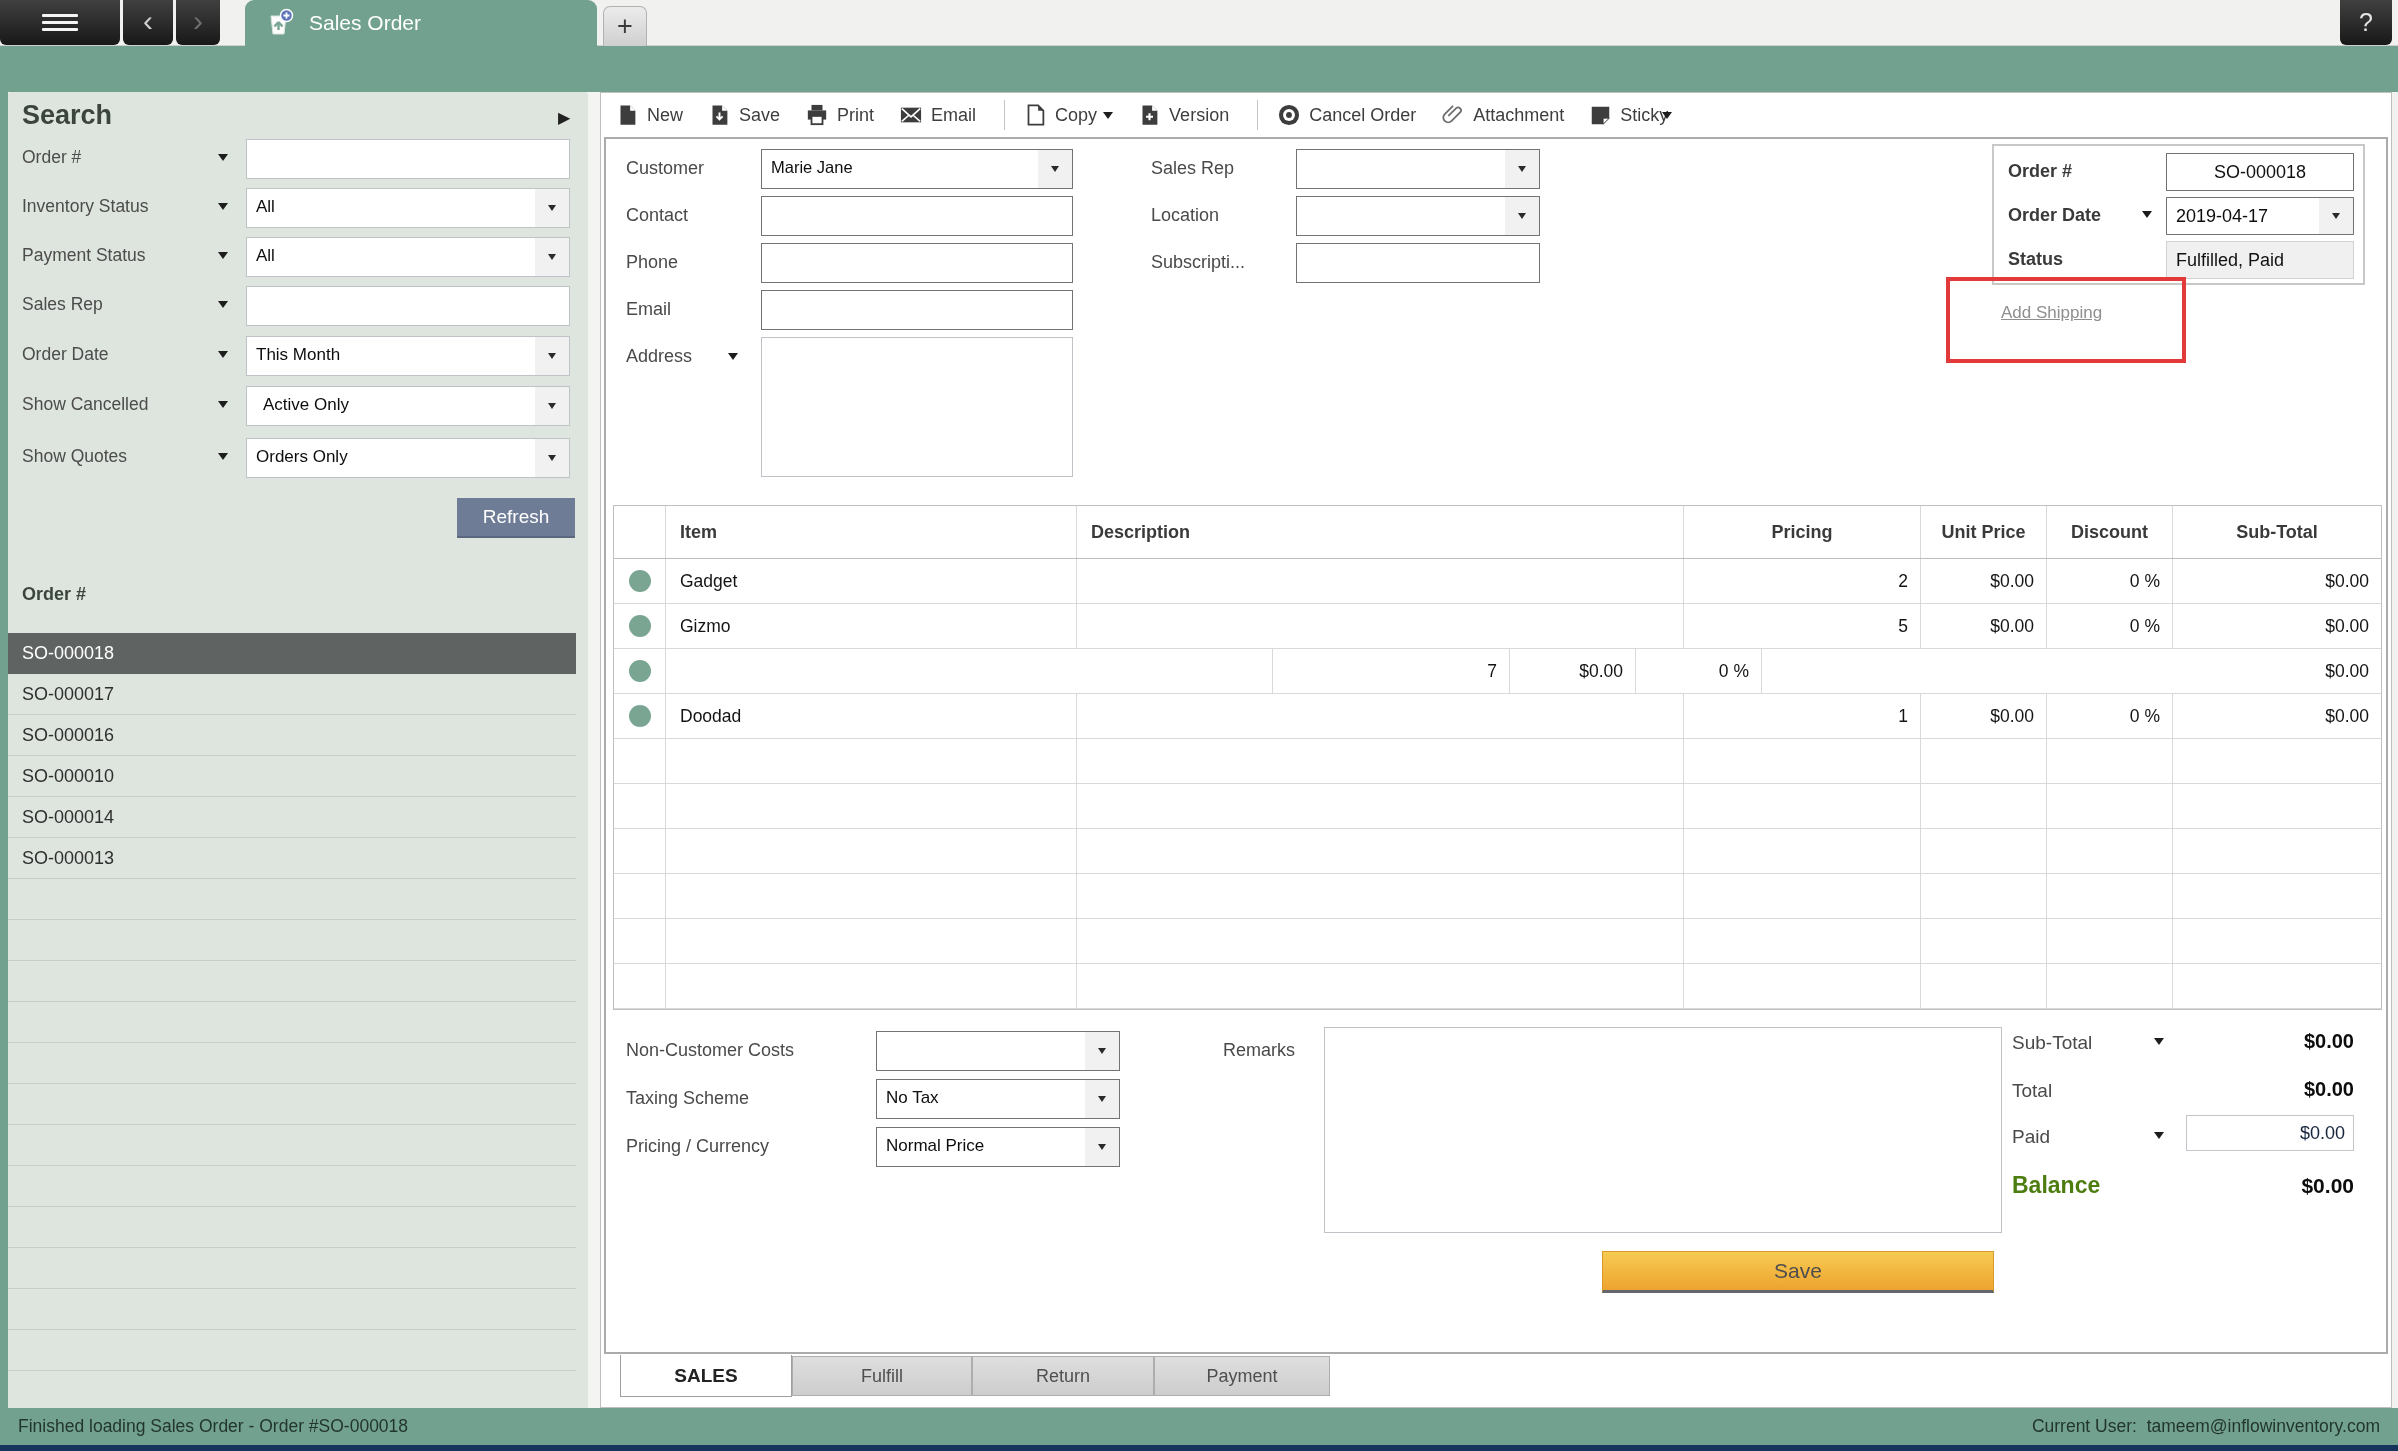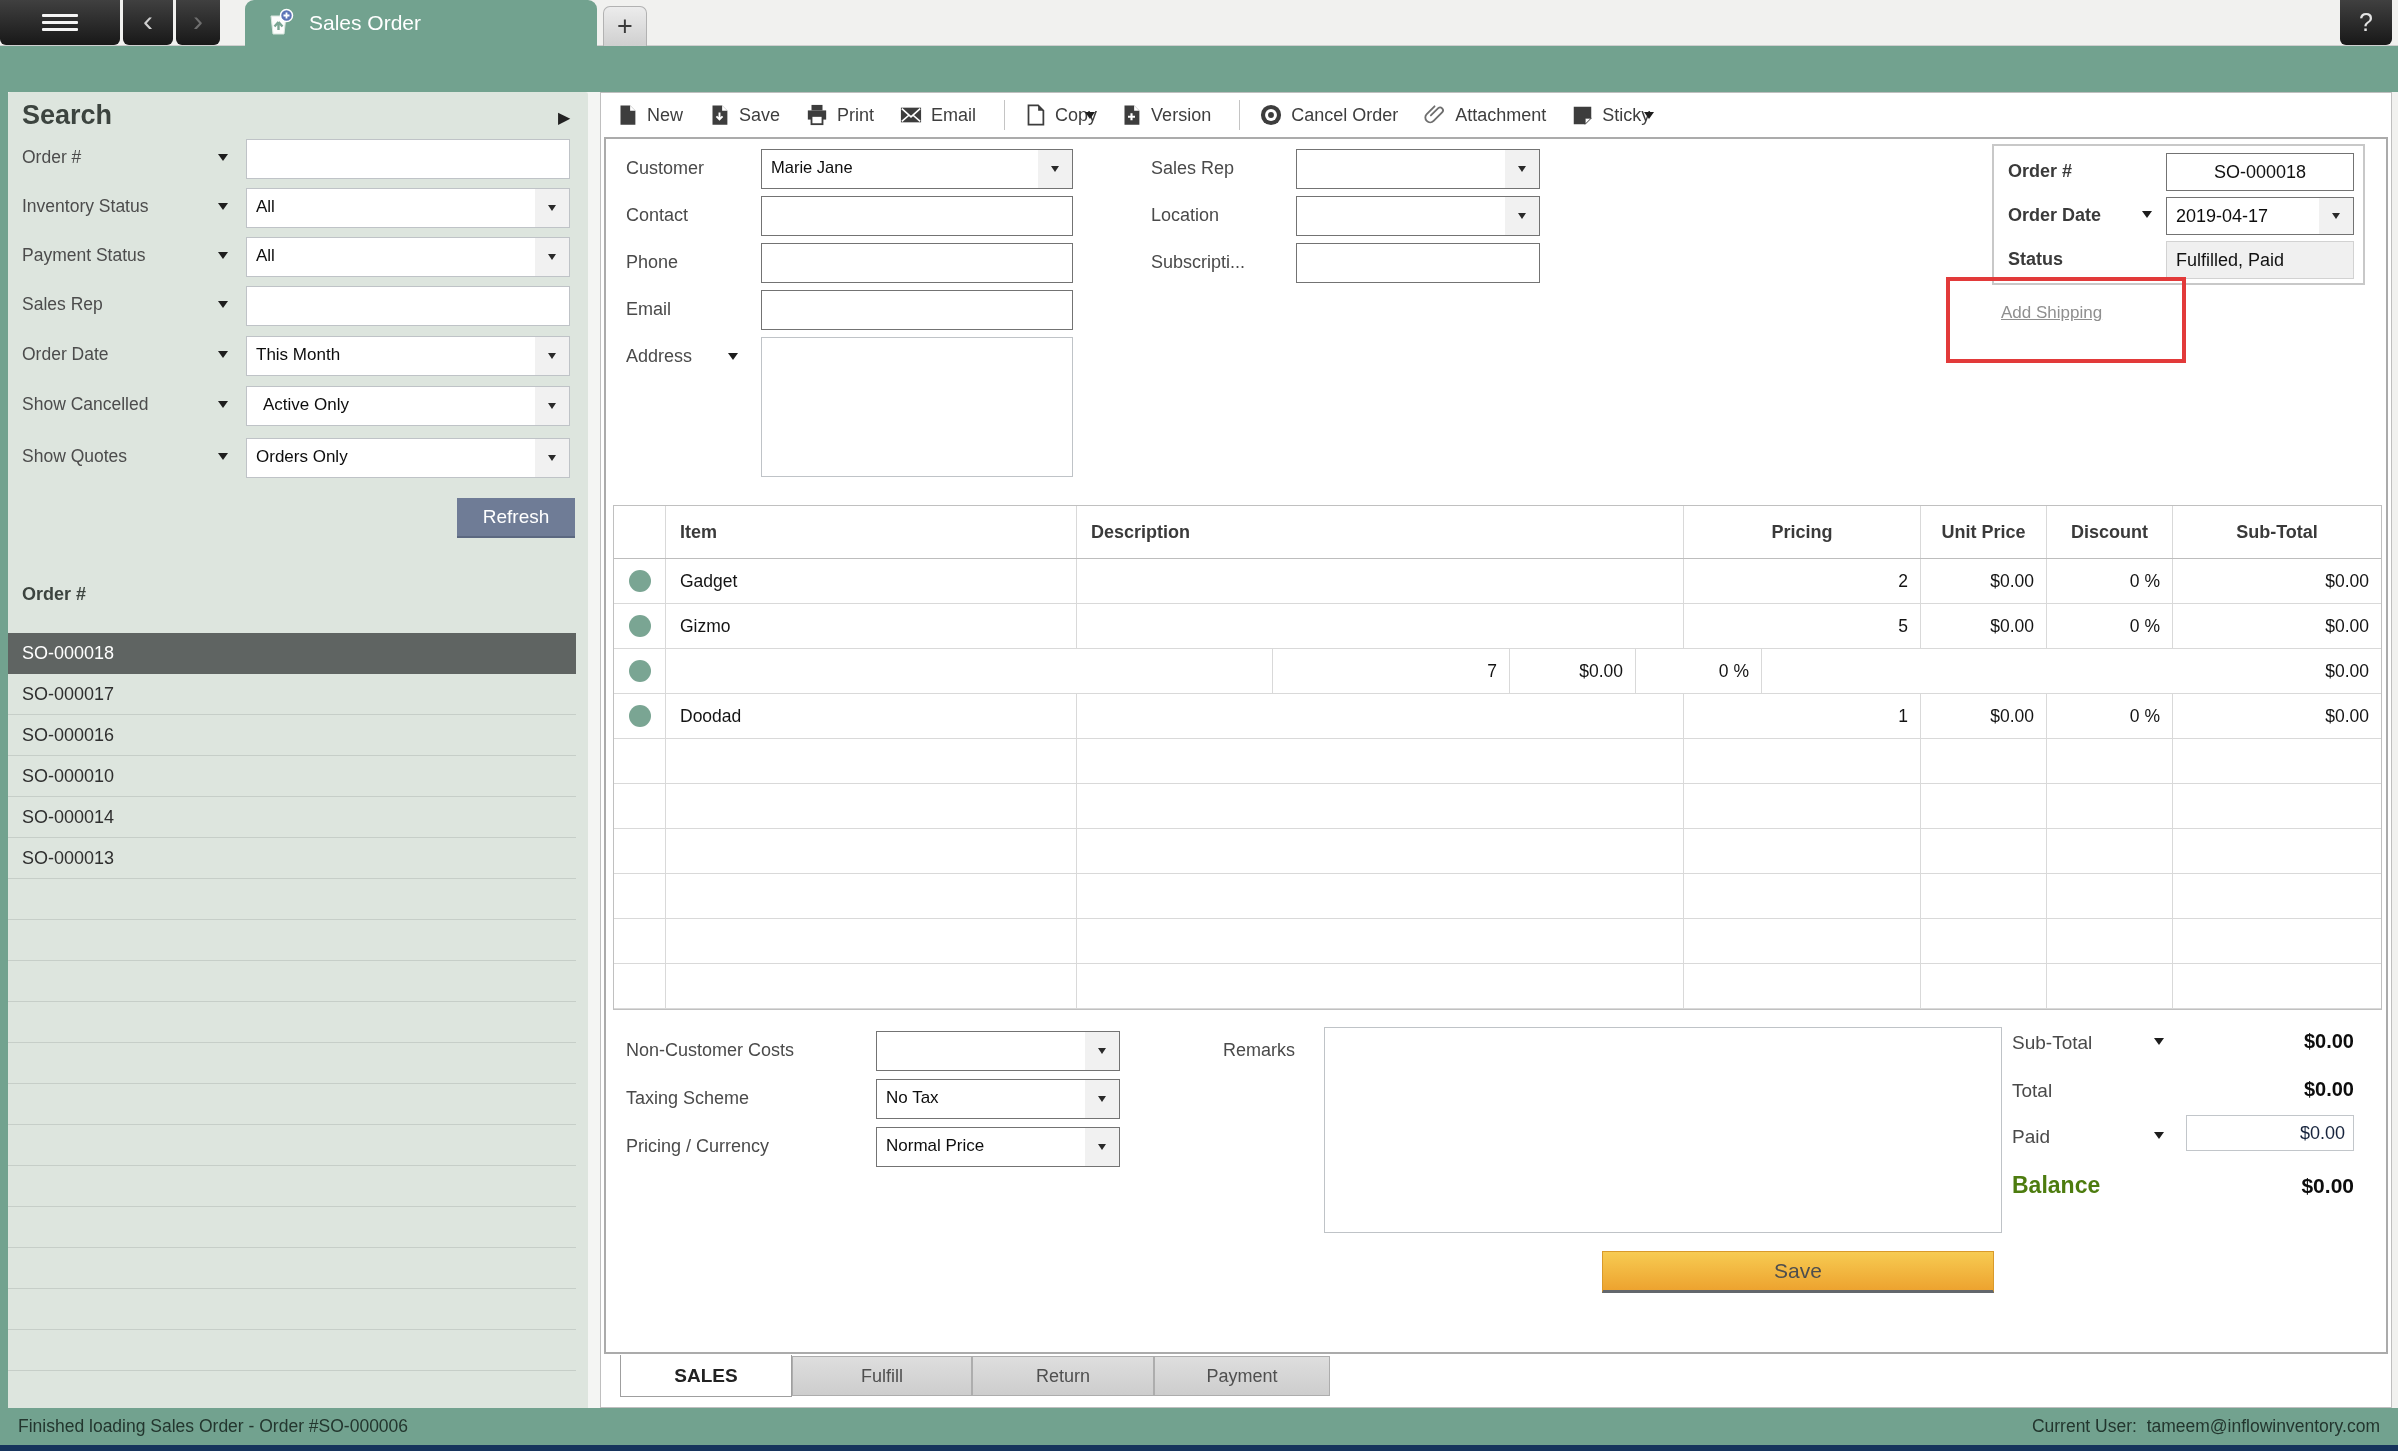--- a/index.html
+++ b/index.html
@@ -261,21 +261,21 @@
       <div class="tb-item">
         <svg width="22" height="22" viewBox="0 0 24 24">
             <rect x="1" y="4" width="22" height="16" fill="#3d3d3d"></rect>
             <path d="M2 5l10 9L22 5 M2 19l8-7 M22 19l-8-7" stroke="#fff" stroke-width="1.8" fill="none"></path>
           </svg>
         <span>Email</span>
       </div>
 
       <div class="tb-sep"></div>
 
-      <div class="tb-item" style="margin-right:4px">
+      <div class="tb-item" style="margin-right:22px">
         <svg width="21" height="22" viewBox="0 0 24 24">
             <path d="M4 1h11l6 6v16H4z" fill="#fff" stroke="#3d3d3d" stroke-width="2"></path>
             <path d="M15 1l6 6h-6z" fill="#3d3d3d"></path>
           </svg>
         <span>Copy</span>
       </div>
       <span class="tri tb-caret"></span>
       <div class="tb-item">
         <svg width="21" height="22" viewBox="0 0 24 24">
             <path d="M4 1h11l6 6v16H4z" fill="#3d3d3d"></path>
@@ -539,20 +539,20 @@
       <button class="save-btn">Save</button>
     </div>
 
     <div class="btab active" style="left:19px; width:172px">SALES</div>
     <div class="btab gray" style="left:191px; width:180px">Fulfill</div>
     <div class="btab gray" style="left:371px; width:182px">Return</div>
     <div class="btab gray" style="left:553px; width:176px">Payment</div>
   </div>
 
   <div class="statusbar">
-    <span>Finished loading Sales Order - Order #SO-000006</span>
+    <span>Finished loading Sales Order - Order #SO-000018</span>
     <span>
       <span>Current User:</span>&nbsp;
       <span>tameem@inflowinventory.com</span>
     </span>
   </div>
   <div class="bottom-edge"></div>
 </div>
 
 </body></html>

